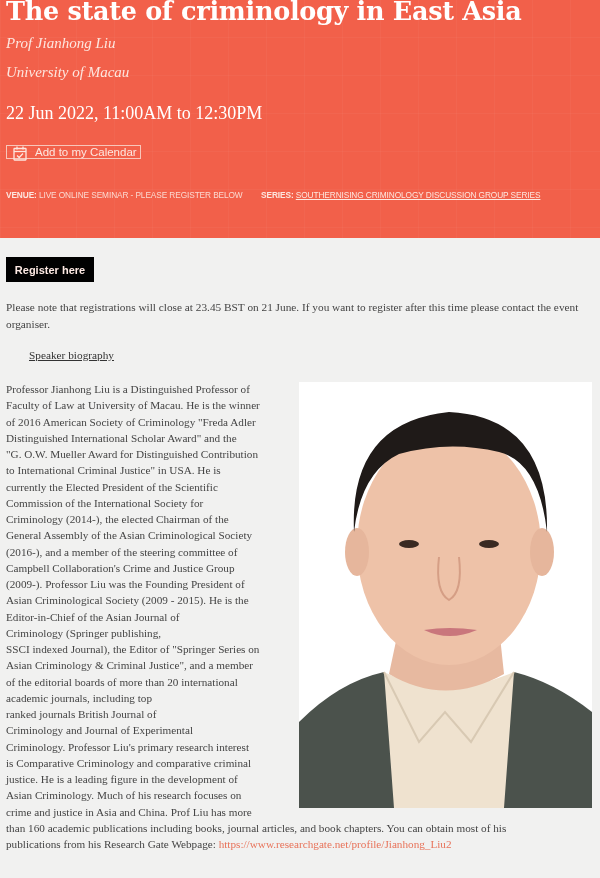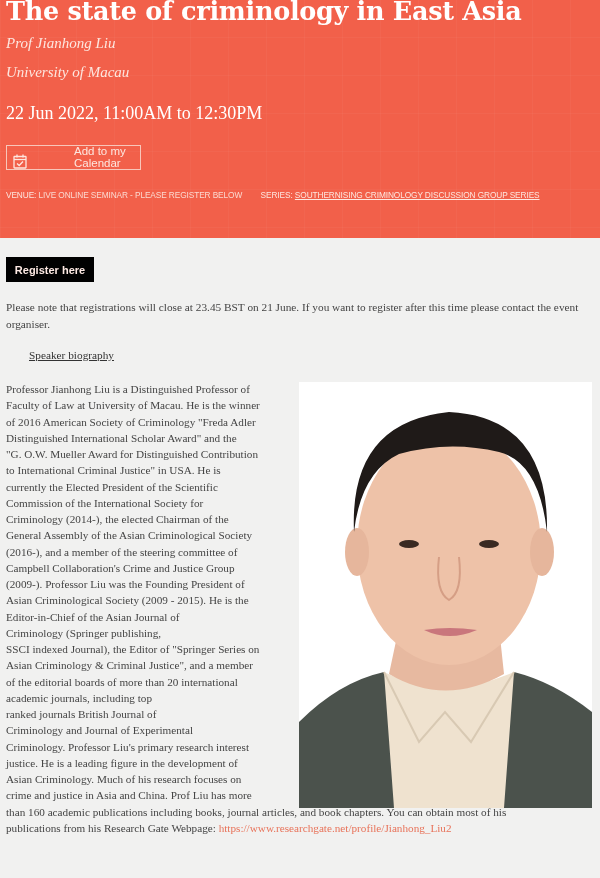--- a/index.html
+++ b/index.html
@@ -29,34 +29,34 @@
     font-family: "Liberation Serif", serif; font-style: italic;
     font-size: 15px; color: #fde6df;
   }
   .speaker { top: 35px; }
   .affil { top: 64px; }
   .datetime {
     position: absolute; left: 6px; top: 103px;
     font-family: "Liberation Serif", serif; font-size: 18px; color: #fff;
   }
   .cal-btn {
-    position: absolute; left: 6px; top: 145px; width: 135px; height: 25px;
-    border: 1px solid #f8c6ba; display: flex; align-items: flex-end;
-    padding-left: 6px; cursor: pointer; gap: 39px;
+    position: absolute; left: 6px; top: 145px; width: 135px; height: 14px;
+    border: 1px solid #f8c6ba; display: flex; align-items: flex-start;
+    padding-left: 6px; cursor: pointer;
   }
   .cal-icon { width: 14px; height: 15px; margin-right: 8px; display: inline-block; }
   .cal-label {
     font-family: "Liberation Sans", sans-serif; font-size: 11.5px; color: #fde6df;
   }
   .meta {
     position: absolute; left: 6px; top: 190px;
     font-family: "Liberation Sans", sans-serif; font-size: 8.3px;
     color: #fbd9d0; white-space: nowrap; letter-spacing: -0.1px;
   }
-  .meta b { font-weight: normal; color: #fde6df; margin-top: 25px; }
+  .meta b { font-weight: bold; color: #fde6df; margin-top: 25px; }
   .meta .gap { display: inline-block; width: 14px; }
   .meta a { color: #fde6df; text-decoration: underline; }
   .register-btn {
     position: absolute; left: 6px; top: 257px; width: 88px; height: 25px;
     background: #000000; color: #fde9e3; border: none;
     font-family: "Liberation Sans", sans-serif; font-size: 11px; font-weight: bold;
     display: flex; align-items: center; justify-content: center; cursor: pointer;
   }
   .note {
     position: absolute; left: 6px; top: 299px; width: 590px;
@@ -160,18 +160,19 @@
   <span class="line">Asian Criminological Society (2009 - 2015). He is the</span>
   <span class="line">Editor-in-Chief of the Asian Journal of</span>
   <span class="line">Criminology (Springer publishing,</span>
   <span class="line">SSCI indexed Journal), the Editor of "Springer Series on</span>
   <span class="line">Asian Criminology &amp; Criminal Justice", and a member</span>
   <span class="line">of the editorial boards of more than 20 international</span>
   <span class="line">academic journals, including top</span>
   <span class="line">ranked journals British Journal of</span>
   <span class="line">Criminology and Journal of Experimental</span>
   <span class="line">Criminology. Professor Liu's primary research interest</span>
+  <span class="line">is Comparative Criminology and comparative criminal</span>
   <span class="line">justice. He is a leading figure in the development of</span>
   <span class="line">Asian Criminology. Much of his research focuses on</span>
   <span class="line">crime and justice in Asia and China. Prof Liu has more</span>
   <span class="line">than 160 academic publications including books, journal articles, and book chapters. You can obtain most of his</span>
   <span class="line"><span>publications from his Research Gate Webpage: </span><a>https://www.researchgate.net/profile/Jianhong_Liu2</a></span>
 </div>
 
 </body></html>

